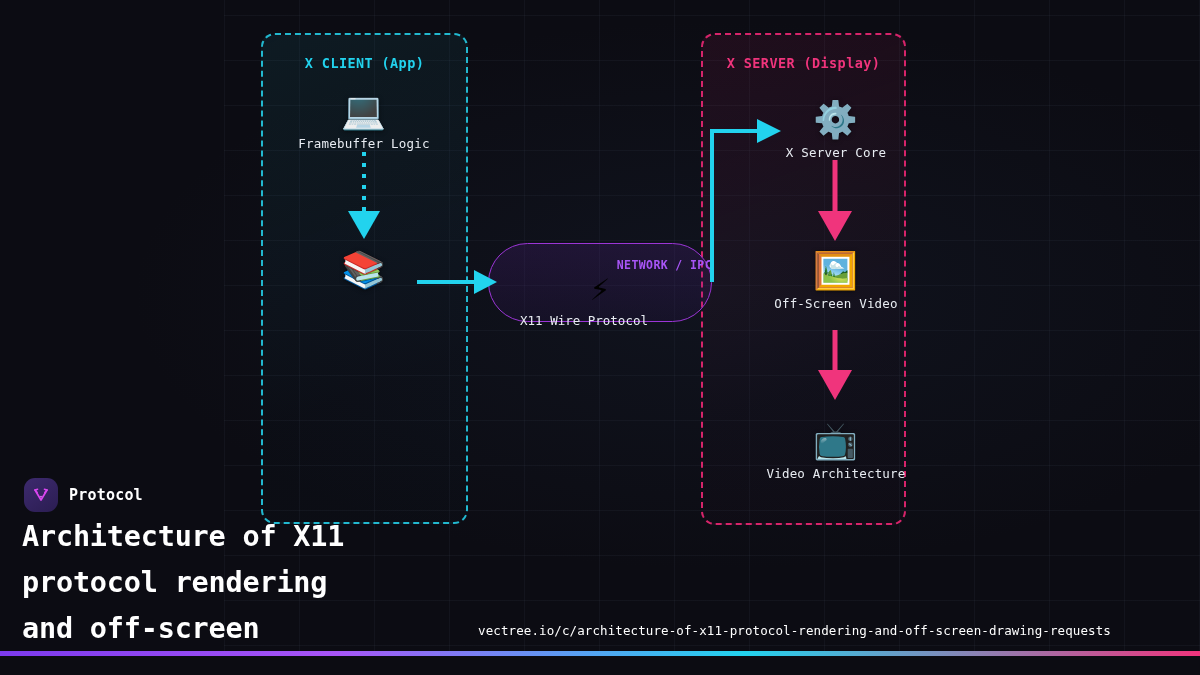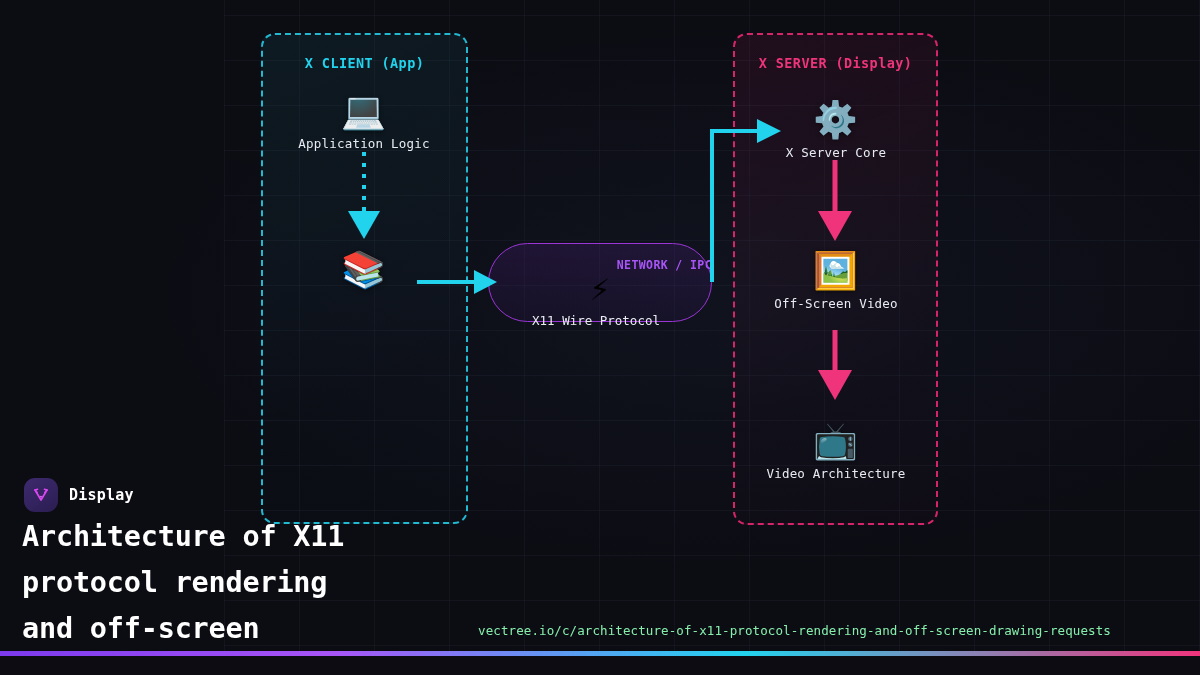--- a/index.html
+++ b/index.html
@@ -41,21 +41,21 @@
     position: absolute;
     border-radius: 14px;
     box-sizing: border-box;
   }
   #client-panel {
     left: 261px; top: 33px; width: 207px; height: 491px;
     border: 2px dashed #22b8cf;
     background: linear-gradient(160deg, rgba(34,184,207,0.085), rgba(34,184,207,0.012) 70%);
   }
   #server-panel {
-    left: 733px; top: 33px; width: 205px; height: 492px;
+    left: 701px; top: 33px; width: 205px; height: 492px;
     border: 2px dashed #d6246a;
     background: linear-gradient(160deg, rgba(214,36,106,0.10), rgba(214,36,106,0.015) 70%);
   }
   .panel-title {
     position: absolute;
     top: 20px; left: 0; right: 0;
     text-align: center;
     font-size: 13.5px;
     font-weight: bold;
     letter-spacing: 0.4px;
@@ -110,21 +110,21 @@
   }
   #wire-bolt {
     position: absolute;
     left: 488px; top: 268px; width: 224px;
     text-align: center;
     font-size: 34px;
     line-height: 40px;
   }
   #wire-caption {
     position: absolute;
-    left: 484px; top: 313px; width: 224px;
+    left: 472px; top: 313px; width: 224px;
     text-align: center;
     color: #e8ecf2;
     font-size: 12.5px;
     white-space: nowrap;
   }
 
   
   svg.conn {
     position: absolute;
     left: 0; top: 0;
@@ -160,21 +160,21 @@
     color: #ffffff;
     font-size: 28.5px;
     font-weight: bold;
     line-height: 46px;
     letter-spacing: -0.2px;
     white-space: pre-line;
   }
   #footer-url {
     position: absolute;
     left: 478px; top: 623px;
-    color: #86efac;
+    color: #ffffff;
     font-size: 12.5px;
     letter-spacing: 0.1px;
   }
   #accent-bar {
     position: absolute;
     left: 0; bottom: 0; width: 1200px; height: 5px;
     background: linear-gradient(90deg, #7c3aed 0%, #a855f7 28%, #22d3ee 62%, #f0347c 100%);
   }
 </style>
 </head>
@@ -184,21 +184,21 @@
 
   <div id="grid"></div>
   <div id="vignette"></div>
 
   <div class="panel" id="client-panel">
     <div class="panel-title" id="client-title">X CLIENT (App)</div>
   </div>
 
   <div class="node" id="node-app">
     <span class="glyph">💻</span>
-    <span class="caption">Application Logic</span>
+    <span class="caption">Framebuffer Logic</span>
   </div>
 
   <div class="node" id="node-xlib">
     <span class="glyph">📚</span>
   </div>
 
   <div class="panel" id="server-panel">
     <div class="panel-title" id="server-title">X SERVER (Display)</div>
   </div>
 
@@ -252,21 +252,21 @@
 
   <div id="brand">
     <div id="brand-mark">
       <svg width="20" height="20" viewBox="0 0 20 20" aria-hidden="true">
         <path d="M4 5 L10 15 L16 5" fill="none" stroke="#d946ef" stroke-width="1.7" stroke-linecap="round" stroke-linejoin="round"></path>
         <path d="M4 5 L6.2 7.6 M4 5 L6.6 4.2" fill="none" stroke="#d946ef" stroke-width="1.5" stroke-linecap="round"></path>
         <path d="M16 5 L13.8 7.6 M16 5 L13.4 4.2" fill="none" stroke="#d946ef" stroke-width="1.5" stroke-linecap="round"></path>
         <circle cx="10" cy="11.6" r="0.9" fill="#e879f9"></circle>
       </svg>
     </div>
-    <div id="brand-name">Display</div>
+    <div id="brand-name">Protocol</div>
   </div>
 
   <div id="headline">Architecture of X11
 protocol rendering
 and off-screen
 drawing requests</div>
 
   <div id="footer-url">vectree.io/c/architecture-of-x11-protocol-rendering-and-off-screen-drawing-requests</div>
 
   <div id="accent-bar"></div>

